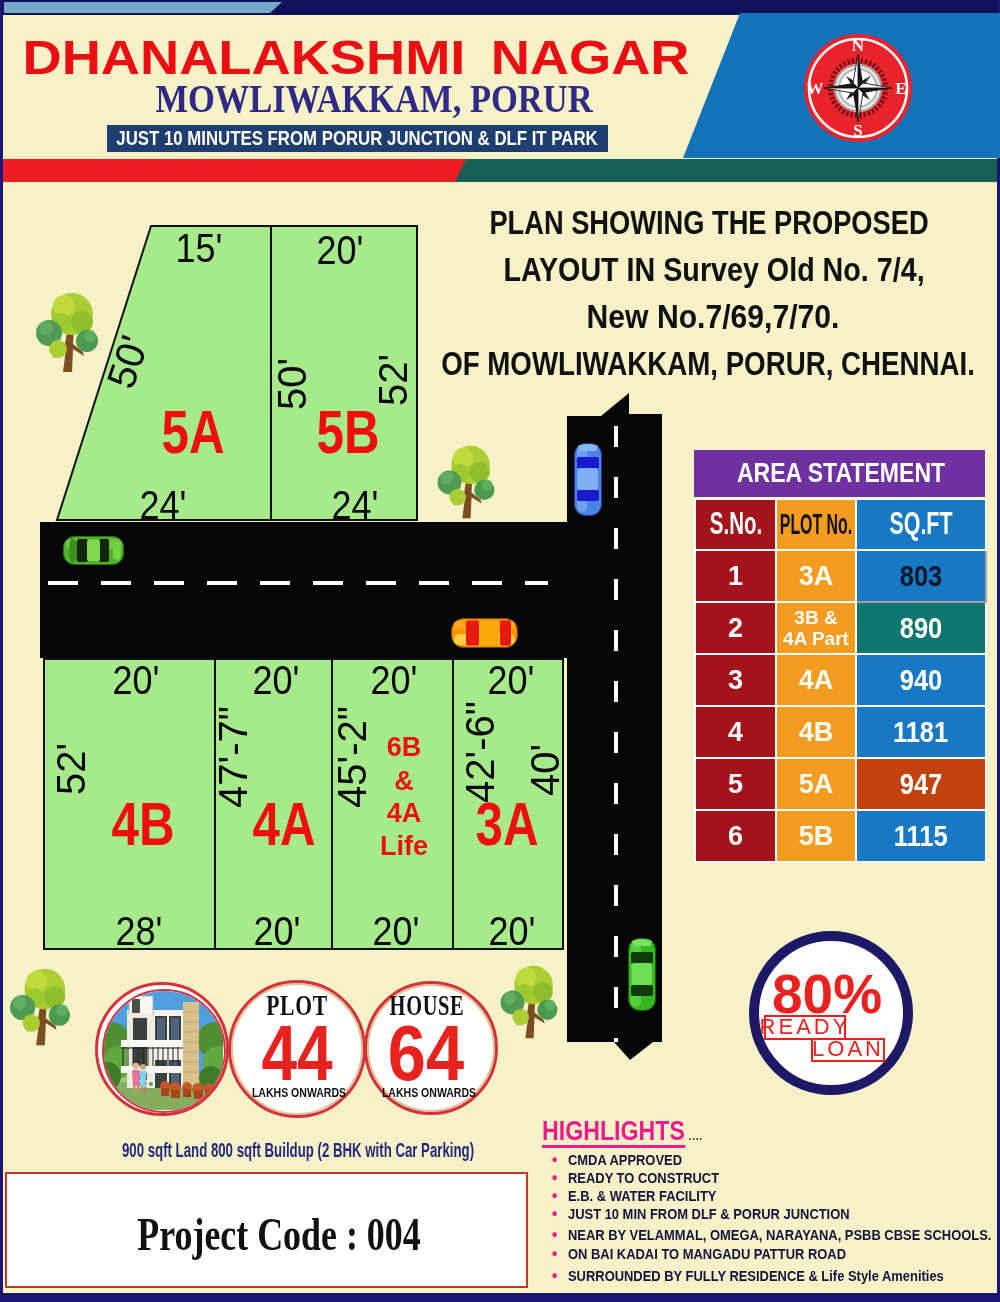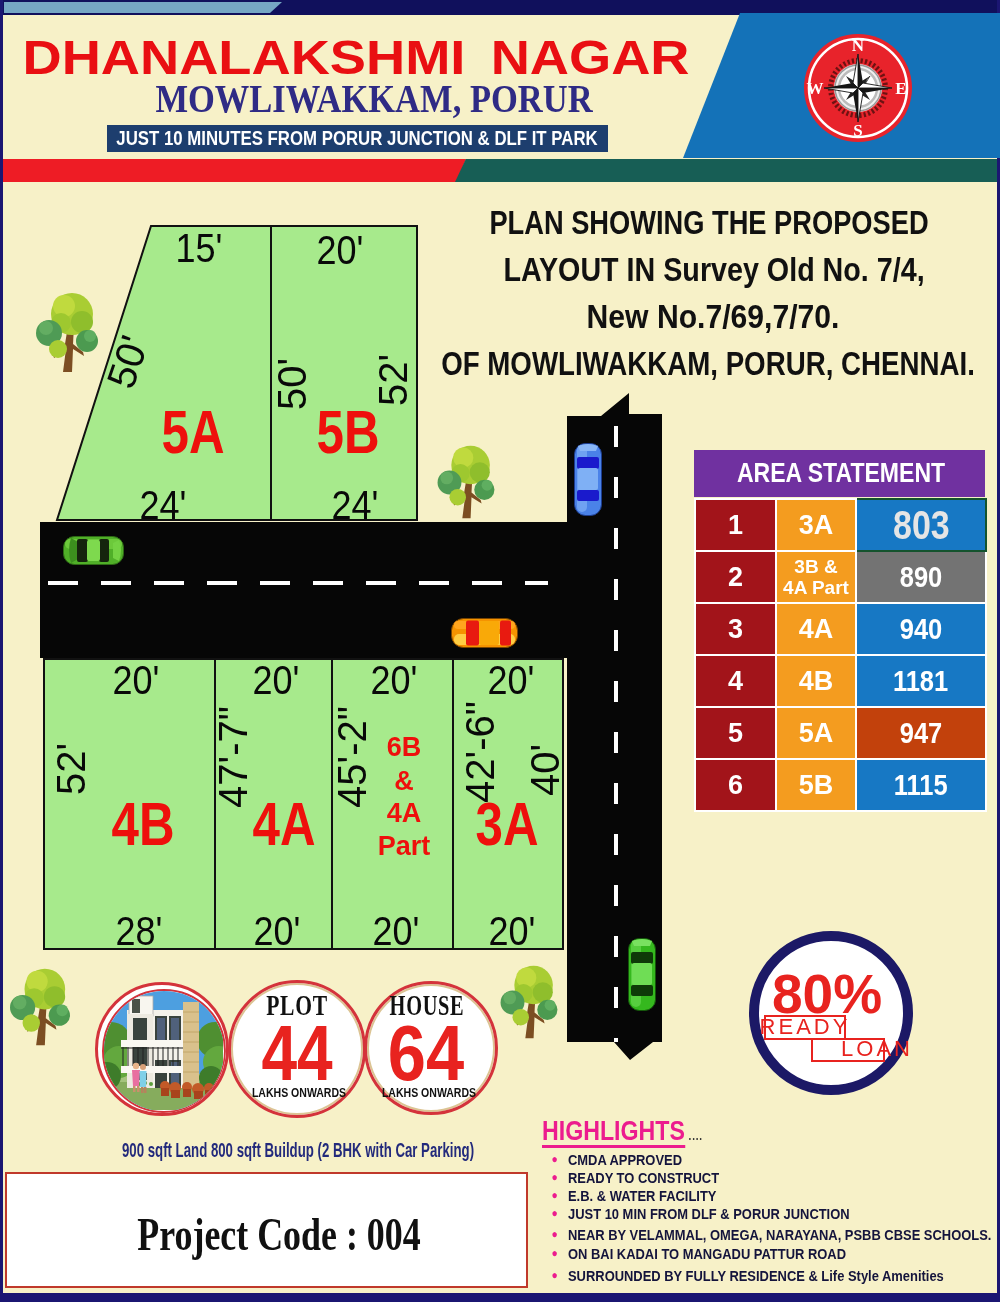--- a/index.html
+++ b/index.html
@@ -77,45 +77,56 @@
   <div class="abs ctr dim" style="left:71px;top:769px;transform:translate(-50%,-50%) rotate(-90deg);">52'</div>
   <div class="abs ctr dim" style="left:233px;top:757px;transform:translate(-50%,-50%) rotate(-90deg);">47'-7"</div>
   <div class="abs ctr dim" style="left:352px;top:757px;transform:translate(-50%,-50%) rotate(-90deg);">45'-2"</div>
   <div class="abs ctr dim" style="left:480px;top:752px;transform:translate(-50%,-50%) rotate(-90deg);">42'-6"</div>
   <div class="abs ctr dim" style="left:545px;top:770px;transform:translate(-50%,-50%) rotate(-90deg);">40'</div>
   <div class="abs ctr plotname" style="left:143px;top:823px;font-size:62px;transform:translate(-50%,-50%) scaleX(0.795);">4B</div>
   <div class="abs ctr plotname" style="left:284px;top:823px;font-size:62px;transform:translate(-50%,-50%) scaleX(0.795);">4A</div>
   <div class="abs ctr plotname" style="left:404px;top:747px;font-size:27px;">6B</div>
   <div class="abs ctr plotname" style="left:404px;top:781px;font-size:27px;">&amp;</div>
   <div class="abs ctr plotname" style="left:404px;top:813px;font-size:27px;">4A</div>
-  <div class="abs ctr plotname" style="left:404px;top:846px;font-size:27px;">Part</div>
+  <div class="abs ctr plotname" style="left:404px;top:846px;font-size:27px;">Life</div>
   <div class="abs ctr plotname" style="left:507px;top:823px;font-size:62px;transform:translate(-50%,-50%) scaleX(0.795);">3A</div>
   <div class="abs ctr dim" style="left:139px;top:931px;">28'</div>
   <div class="abs ctr dim" style="left:277px;top:931px;">20'</div>
   <div class="abs ctr dim" style="left:396px;top:931px;">20'</div>
   <div class="abs ctr dim" style="left:512px;top:931px;">20'</div>
 
   <div class="abs" style="left:694px;top:450px;width:291px;height:47px;background:#7031A0;"></div>
   <div class="abs ctr" style="left:841px;top:473px;font-size:28px;font-weight:bold;color:#fff;white-space:nowrap;transform:translate(-50%,-50%) scaleX(0.823);">AREA STATEMENT</div>
   <table class="abs" style="left:694px;top:498px;width:291px;border-collapse:collapse;table-layout:fixed;font-weight:bold;text-align:center;">
     <colgroup>
         <col style="width:81px">
         <col style="width:80px">
         <col style="width:130px">
       </colgroup>
     <tbody>
+        <tr style="height:51px;">
+      <td style="background:#A2141A;color:#fff;font-size:31px;border:2px solid #FFFFFF;position:relative;">
+            <span style="position:absolute;left:50%;top:50%;transform:translate(-50%,-54%) scaleX(0.66);white-space:nowrap;">S.No.</span>
+          </td>
+      <td style="background:#F49C1F;color:#111;font-size:30px;border:2px solid #FFFFFF;position:relative;">
+            <span style="position:absolute;left:50%;top:50%;transform:translate(-50%,-54%) scaleX(0.53);white-space:nowrap;">PLOT No.</span>
+          </td>
+      <td style="background:#1778C4;color:#fff;font-size:31px;border:2px solid #FFFFFF;position:relative;">
+            <span style="position:absolute;left:50%;top:50%;transform:translate(-50%,-54%) scaleX(0.69);white-space:nowrap;">SQ.FT</span>
+          </td>
+    </tr>
     <tr style="height:52px;">
       <td style="background:#A2141A;color:#fff;font-size:27px;border:2px solid #FFFFFF;">1</td>
       <td style="background:#F49C1F;color:#fff;font-size:27px;border:2px solid #FFFFFF;">3A</td>
-      <td style="background:#1778C4;color:#e5e5e5;font-size:40px;border:2px solid #14532d;"><span style="display:inline-block;transform:scaleX(0.85);">803</span></td>
+      <td style="background:#1778C4;color:#0f172a;font-size:30px;border:2px solid #a3a3a3;"><span style="display:inline-block;transform:scaleX(0.85);">803</span></td>
     </tr>
     <tr style="height:52px;">
       <td style="background:#A2141A;color:#fff;font-size:27px;border:2px solid #FFFFFF;">2</td>
       <td style="background:#F49C1F;color:#fff;font-size:19px;line-height:21px;border:2px solid #FFFFFF;">3B &amp;<br>4A Part</td>
-      <td style="background:#737373;color:#fff;font-size:30px;border:2px solid #FFFFFF;"><span style="display:inline-block;transform:scaleX(0.85);">890</span></td>
+      <td style="background:#0f766e;color:#fff;font-size:30px;border:2px solid #FFFFFF;"><span style="display:inline-block;transform:scaleX(0.85);">890</span></td>
     </tr>
     <tr style="height:52px;">
       <td style="background:#A2141A;color:#fff;font-size:27px;border:2px solid #FFFFFF;">3</td>
       <td style="background:#F49C1F;color:#fff;font-size:27px;border:2px solid #FFFFFF;">4A</td>
       <td style="background:#1778C4;color:#fff;font-size:30px;border:2px solid #FFFFFF;"><span style="display:inline-block;transform:scaleX(0.85);">940</span></td>
     </tr>
     <tr style="height:52px;">
       <td style="background:#A2141A;color:#fff;font-size:27px;border:2px solid #FFFFFF;">4</td>
       <td style="background:#F49C1F;color:#fff;font-size:27px;border:2px solid #FFFFFF;">4B</td>
       <td style="background:#1778C4;color:#fff;font-size:30px;border:2px solid #FFFFFF;"><span style="display:inline-block;transform:scaleX(0.85);">1181</span></td>
@@ -317,21 +328,21 @@
   <div class="abs ctr" style="left:426px;top:1053px;font-size:78px;font-weight:bold;color:#E8231F;transform:translate(-50%,-50%) scaleX(0.88);">64</div>
   <div class="abs ctr" style="left:429px;top:1092px;font-size:13.5px;font-weight:bold;color:#111;white-space:nowrap;transform:translate(-50%,-50%) scaleX(0.78);">LAKHS ONWARDS</div>
 
   <div class="abs ctr" style="left:298px;top:1150px;font-size:21px;font-weight:bold;color:#232A7C;white-space:nowrap;transform:translate(-50%,-50%) scaleX(0.63);">900 sqft Land 800 sqft Buildup (2 BHK with Car Parking)</div>
 
   <div class="abs" style="left:749px;top:931px;width:164px;height:164px;border-radius:50%;background:#fff;border:10px solid #1C1966;box-sizing:border-box;"></div>
   <div class="abs ctr" style="left:827px;top:994px;font-size:55px;font-weight:bold;color:#E8231F;">80%</div>
   <div class="abs" style="left:764px;top:1015px;width:82px;height:25px;border:2px solid #E8231F;box-sizing:border-box;"></div>
   <div class="abs ctr" style="left:805px;top:1027px;font-size:22px;color:#E8231F;letter-spacing:3px;">READY</div>
   <div class="abs" style="left:811px;top:1038px;width:74px;height:24px;border:2px solid #E8231F;box-sizing:border-box;"></div>
-  <div class="abs ctr" style="left:848px;top:1049px;font-size:22px;color:#E8231F;letter-spacing:3px;margin-left:29px;">LOAN</div>
+  <div class="abs ctr" style="left:848px;top:1049px;font-size:22px;color:#E8231F;letter-spacing:3px;">LOAN</div>
 
   <div class="abs" style="left:542px;top:1116px;font-size:28px;line-height:29px;font-weight:bold;color:#EC1C8E;white-space:nowrap;transform:scaleX(0.828);transform-origin:left top;"><span style="border-bottom:3px solid #EC1C8E;display:inline-block;padding-bottom:0;">HIGHLIGHTS</span><span style="font-size:12px;color:#333;letter-spacing:1px;"> ....</span></div>
   <div class="abs hlitem" style="top:1151px;">CMDA APPROVED</div>
   <div class="abs hlitem" style="top:1169px;">READY TO CONSTRUCT</div>
   <div class="abs hlitem" style="top:1187px;">E.B. &amp; WATER FACILITY</div>
   <div class="abs hlitem" style="top:1205px;">JUST 10 MIN FROM DLF &amp; PORUR JUNCTION</div>
   <div class="abs hlitem" style="top:1226px;">NEAR BY VELAMMAL, OMEGA, NARAYANA, PSBB CBSE SCHOOLS.</div>
   <div class="abs hlitem" style="top:1245px;">ON BAI KADAI TO MANGADU PATTUR ROAD</div>
   <div class="abs hlitem" style="top:1267px;">SURROUNDED BY FULLY RESIDENCE &amp; Life Style Amenities</div>
 

